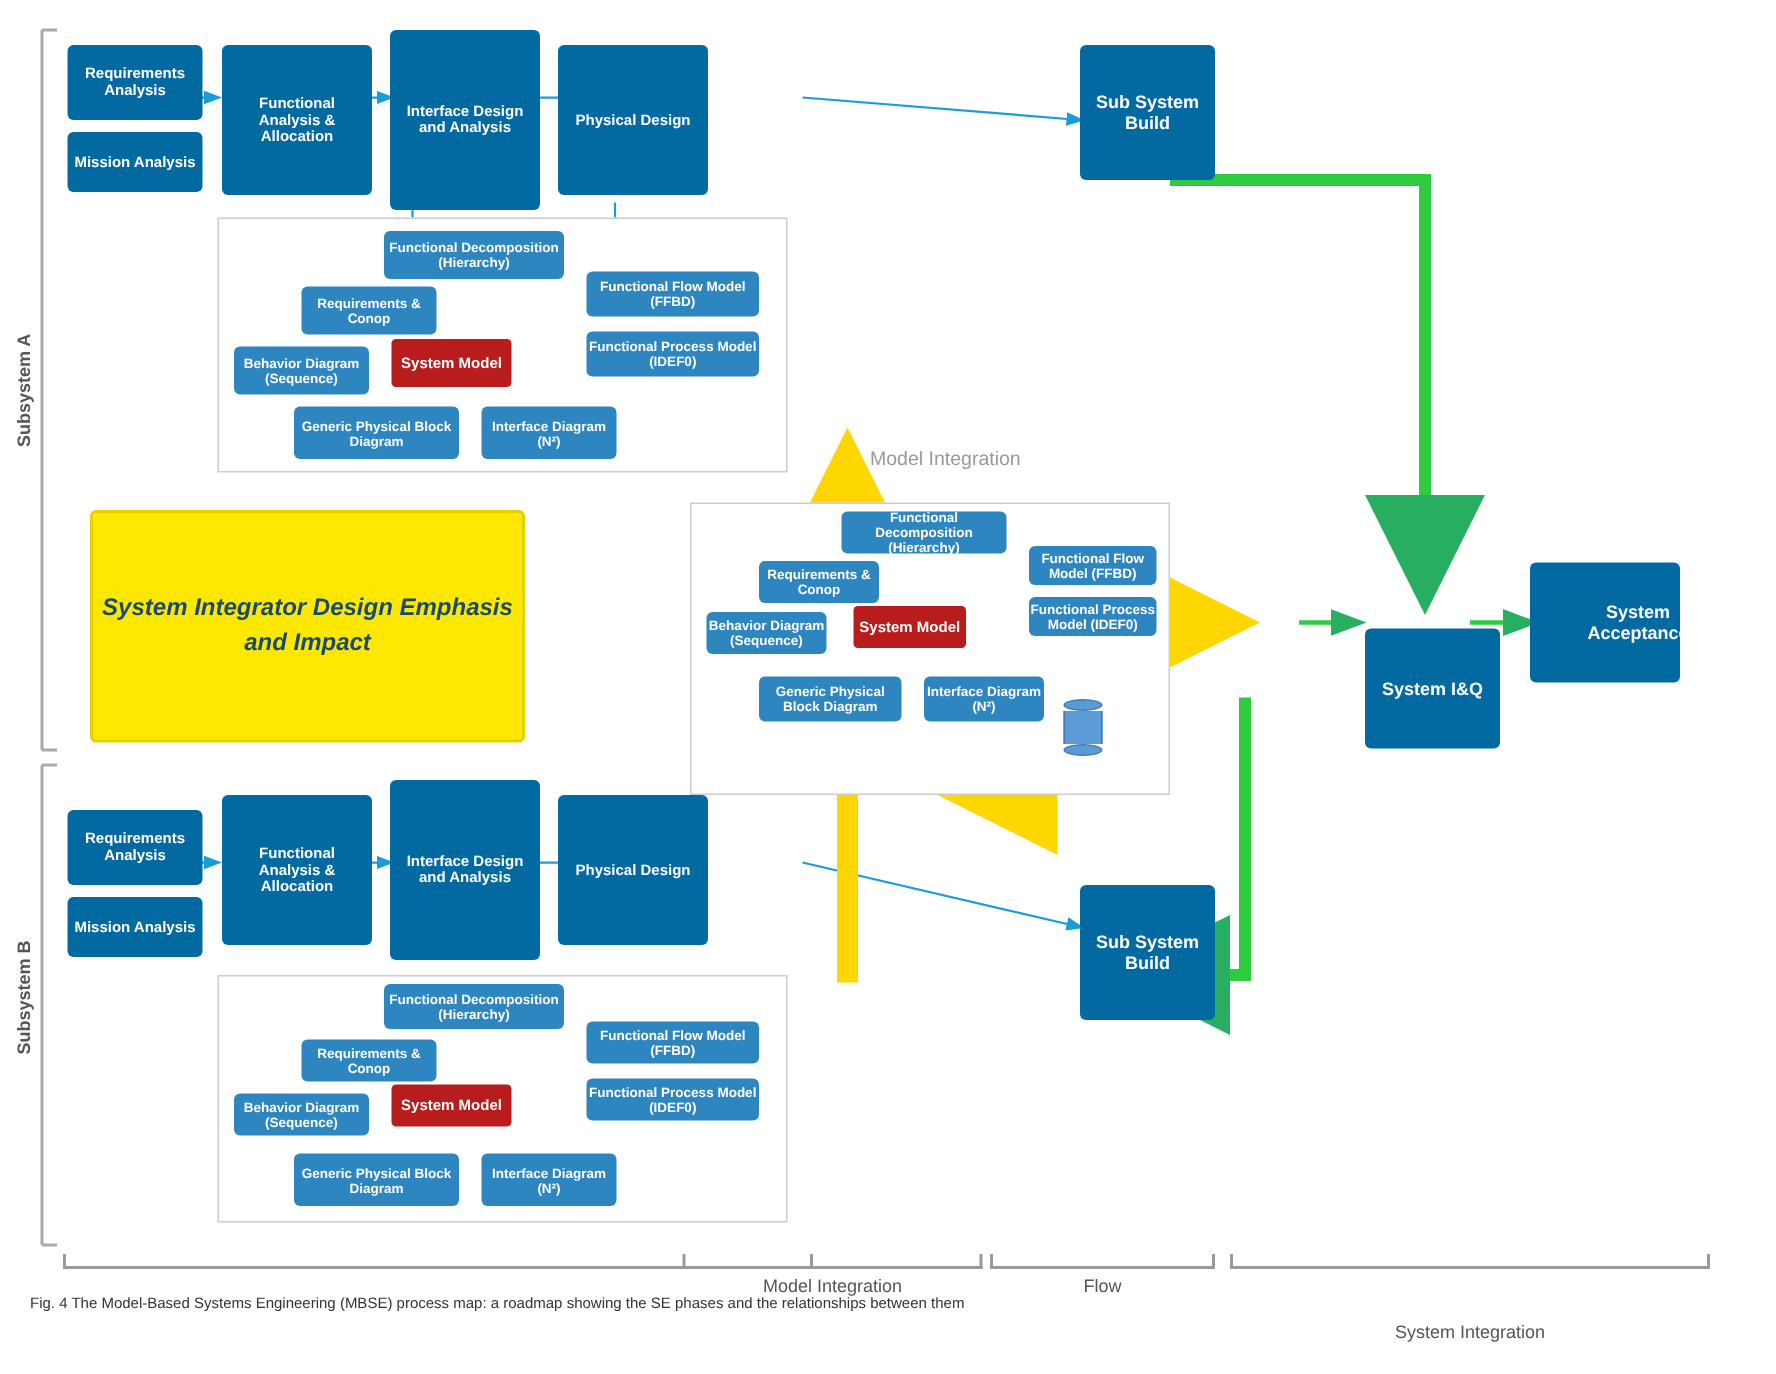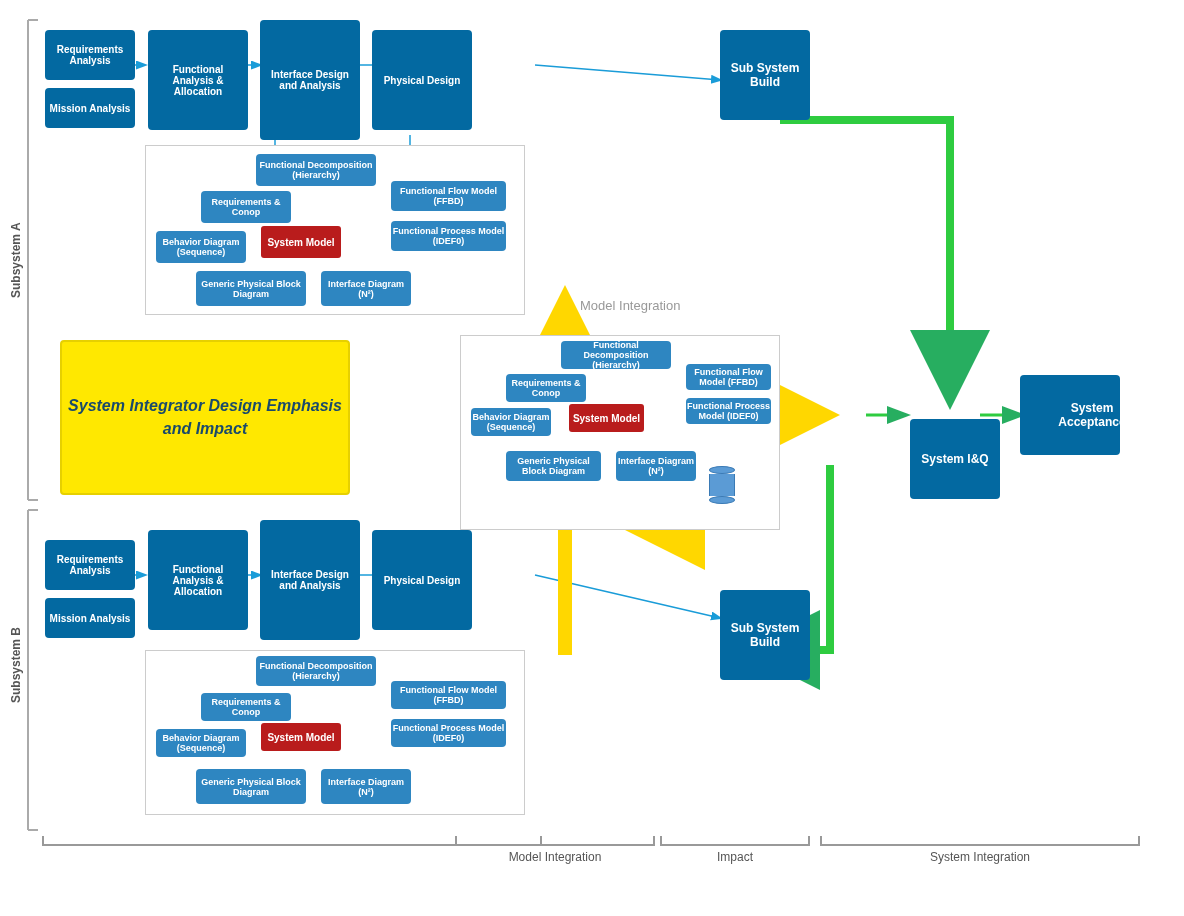--- a/index.html
+++ b/index.html
@@ -322,19 +322,20 @@
 
     <div class="sky-box" style="left:175px; top:118px; width:90px; height:35px;">Interface Diagram (N²)</div>
   </div>
 
   <div class="bottom-bracket" style="left:42px; top:836px; width:500px;"></div>
 
   <div class="bottom-bracket" style="left:455px; top:836px; width:200px;"></div>
   <div class="bottom-label" style="left:455px; top:850px; width:200px;">Model Integration</div>
 
   <div class="bottom-bracket" style="left:660px; top:836px; width:150px;"></div>
-  <div class="bottom-label" style="left:660px; top:850px; width:150px;">Impact</div>
+  <div class="bottom-label" style="left:660px; top:850px; width:150px;">Flow</div>
 
   <div class="bottom-bracket" style="left:820px; top:836px; width:320px;"></div>
-  <div class="bottom-label" style="left:820px; top:850px; width:320px;">System Integration</div>
-
+  <div class="bottom-label" style="left:820px; top:881px; width:320px;">System Integration</div>
+
+  <div class="caption">Fig. 4 The Model-Based Systems Engineering (MBSE) process map: a roadmap showing the SE phases and the relationships between them</div>
 
 </div>
 
 </body></html>

